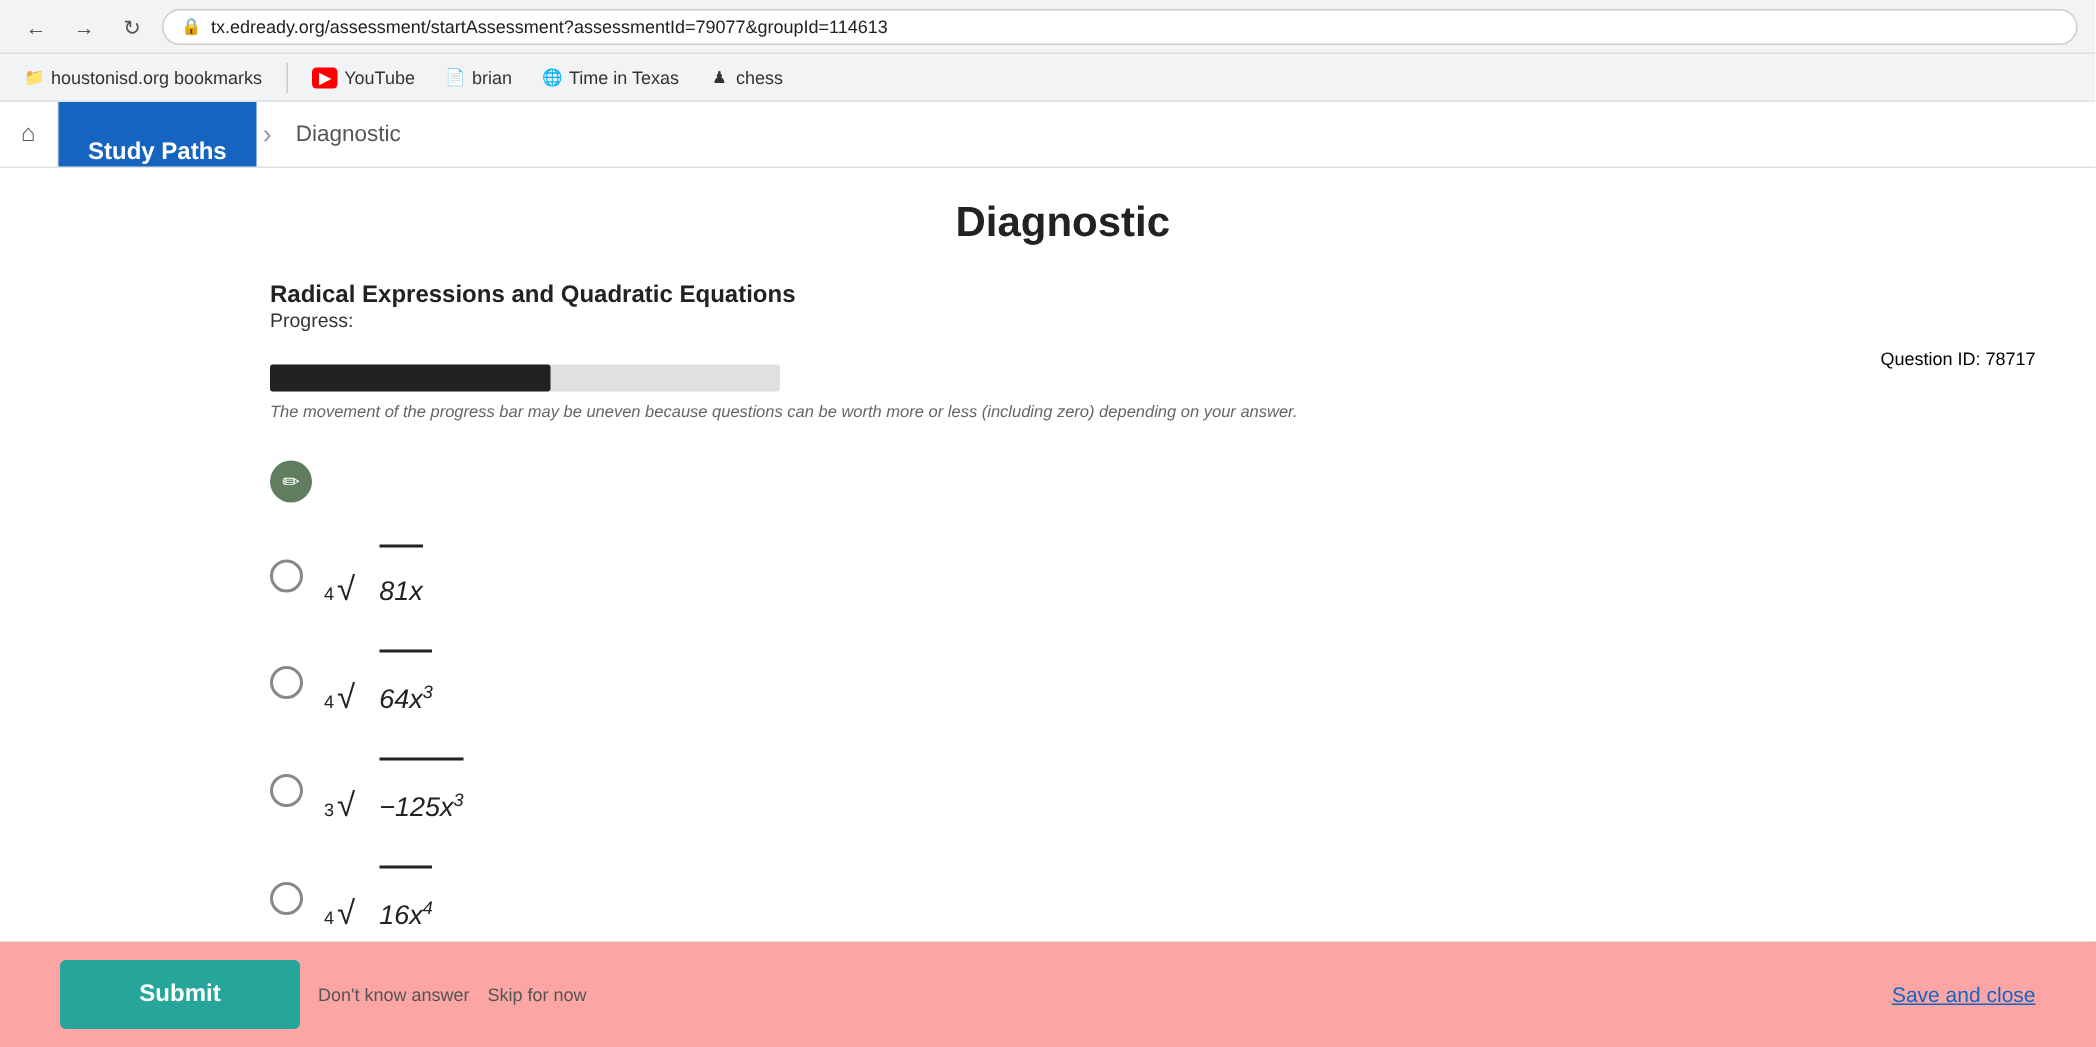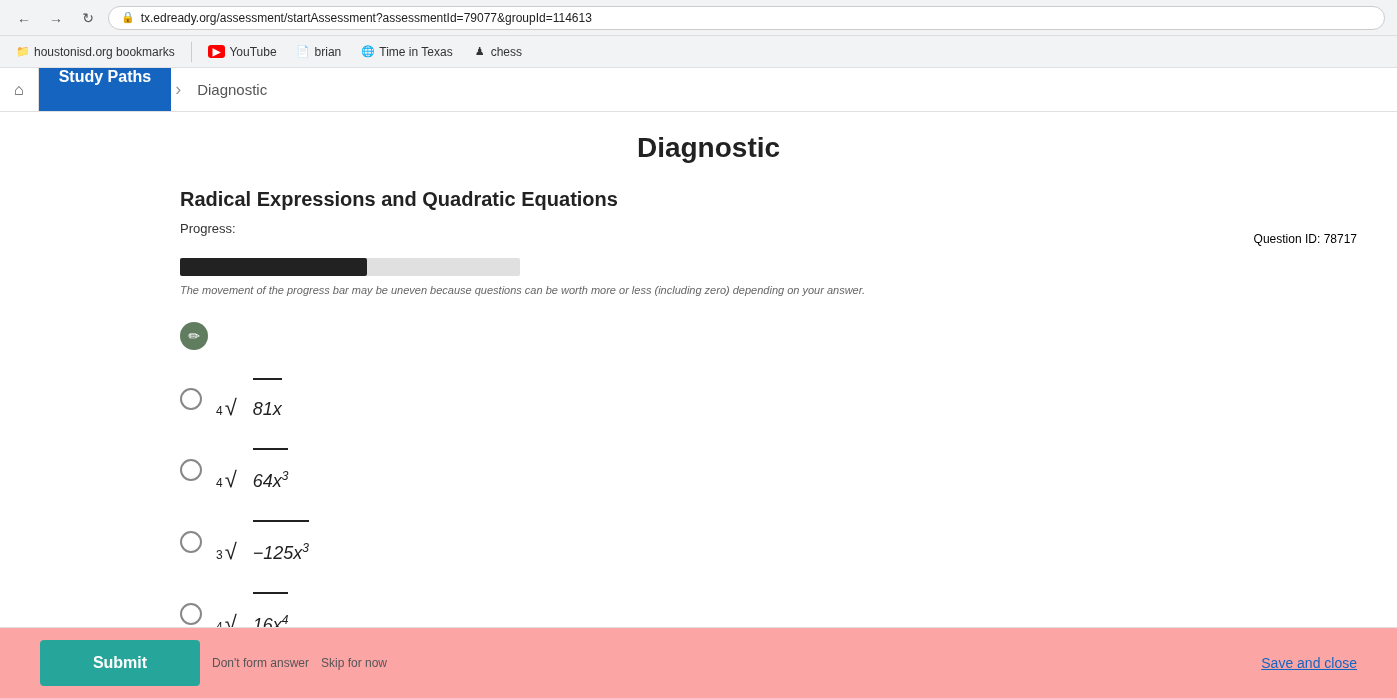--- a/index.html
+++ b/index.html
@@ -91,21 +91,21 @@
       font-size: 16px;
       color: #555;
     }
     .nav-study-paths {
       background: #1565c0;
       color: #fff;
       border: none;
       padding: 0 20px;
       font-size: 16px;
       font-weight: bold;
-      display: flex; align-items: flex-start;
+      display: flex; align-items: flex-end;
       cursor: pointer;
     }
     .nav-arrow {
       color: #999;
       font-size: 18px;
       display: flex; align-items: center;
       padding: 0 4px;
     }
     .nav-diagnostic {
       color: #555;
@@ -124,24 +124,24 @@
 
     .page-title {
       text-align: center;
       font-size: 28px;
       font-weight: bold;
       color: #222;
       margin-bottom: 24px;
     }
 
     .section-title {
-      font-size: 20px;
+      font-size: 16px;
       font-weight: bold;
       color: #222;
-      margin-bottom: 10px;
+      margin-bottom: 0;
     }
 
     .progress-label {
       font-size: 13px;
       color: #333;
       margin-bottom: 22px;
     }
 
     .progress-bar-container {
       width: 340px;
@@ -450,19 +450,19 @@
 
   </ul>
 
 </div>
 
 <div class="bottom-bar">
   <button class="btn-submit">Submit</button>
 
   <div class="btn-hint-group">
     <div class="btn-hint-labels">
-      <span>Don't form answer</span>
+      <span>Don't know answer</span>
       <span>Skip for now</span>
     </div>
   </div>
 
   <div class="save-close-link">Save and close</div>
 </div>
 
 </body></html>

